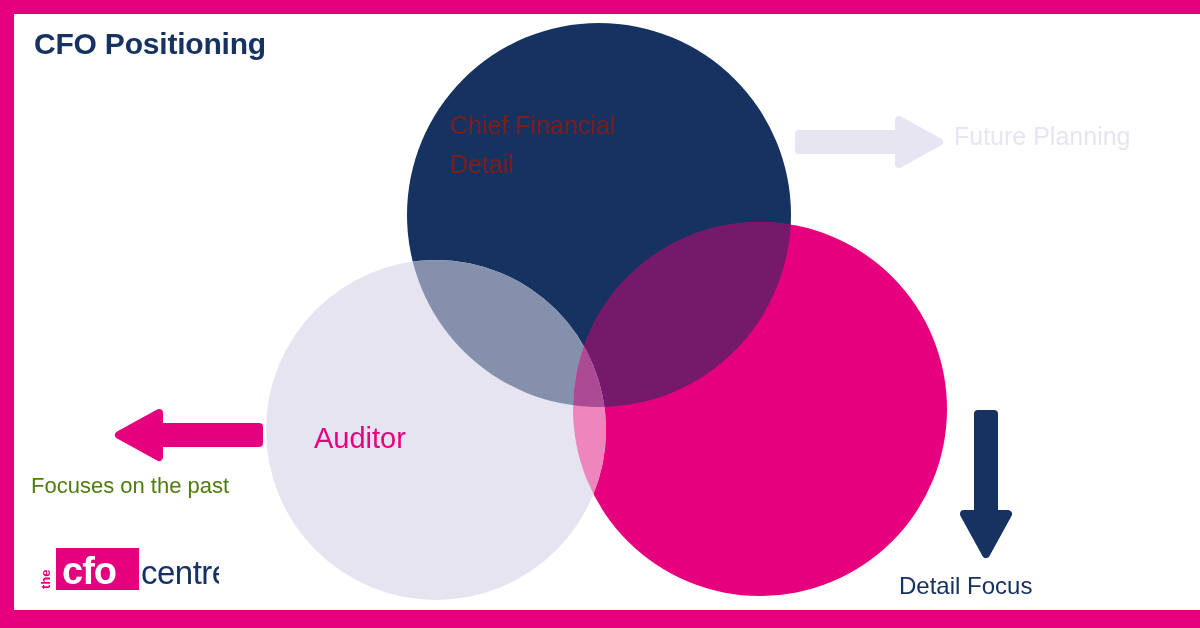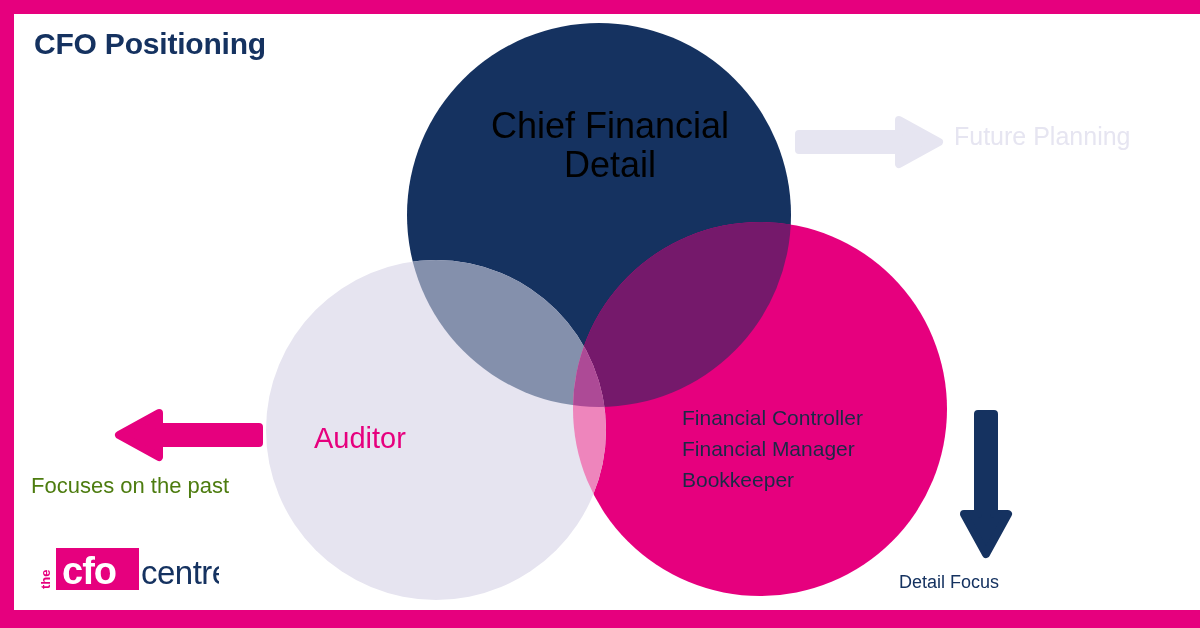--- a/index.html
+++ b/index.html
@@ -54,24 +54,24 @@
   
   .circle-label {
     position: absolute;
     pointer-events: none;
   }
 
   #label-cfo {
     left: 436px;
     top: 92px;
     width: 320px;
-    text-align: center;
-    font-size: 36px;
+    text-align: left;
+    font-size: 25px;
     line-height: 39px;
-    color: #000000;
+    color: #7f1d1d;
   }
 
   #label-auditor {
     left: 300px;
     top: 406px;
     width: 240px;
     font-size: 29px;
     line-height: 36px;
     color: #E6007E;
   }
@@ -101,21 +101,21 @@
   #past-text {
     left: 17px;
     top: 459px;
     font-size: 22px;
     color: #4d7c0f;
   }
 
   #detail-text {
     left: 885px;
     top: 558px;
-    font-size: 18px;
+    font-size: 24px;
     color: #153260;
   }
 
   .arrow-svg { position: absolute; }
   #arrow-future { left: 781px; top: 98px; }
   #arrow-past   { left: 99px;  top: 391px; }
   #arrow-detail { left: 942px; top: 396px; }
 
   
   #logo {
@@ -167,25 +167,20 @@
       </g>
     </svg>
 
     <div id="label-cfo" class="circle-label">
       <div>Chief Financial</div>
       <div>Detail</div>
     </div>
 
     <div id="label-auditor" class="circle-label">Auditor</div>
 
-    <div id="label-roles" class="circle-label">
-      <div>Financial Controller</div>
-      <div>Financial Manager</div>
-      <div>Bookkeeper</div>
-    </div>
 
     <svg id="arrow-future" class="arrow-svg" width="150" height="60" viewBox="0 0 150 60">
       <path d="M4 22 h100 v-14 l40 22 -40 22 v-14 h-100 z" fill="#E6E5F1" stroke="#E6E5F1" stroke-width="8" stroke-linejoin="round"></path>
     </svg>
     <div id="future-text" class="annot-text">Future Planning</div>
 
     <svg id="arrow-past" class="arrow-svg" width="150" height="60" viewBox="0 0 150 60">
       <path d="M146 22 h-100 v-14 l-40 22 40 22 v-14 h100 z" fill="#E6007E" stroke="#E6007E" stroke-width="8" stroke-linejoin="round"></path>
     </svg>
     <div id="past-text" class="annot-text">Focuses on the past</div>

